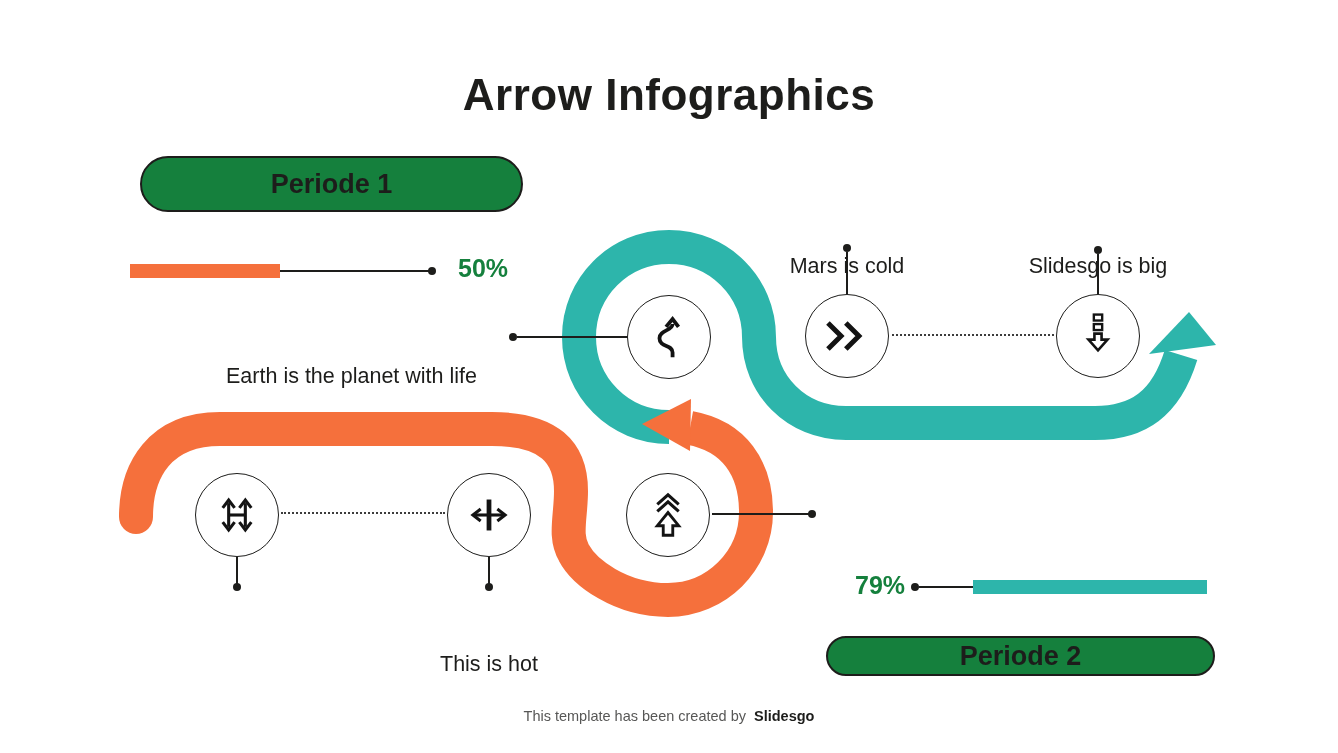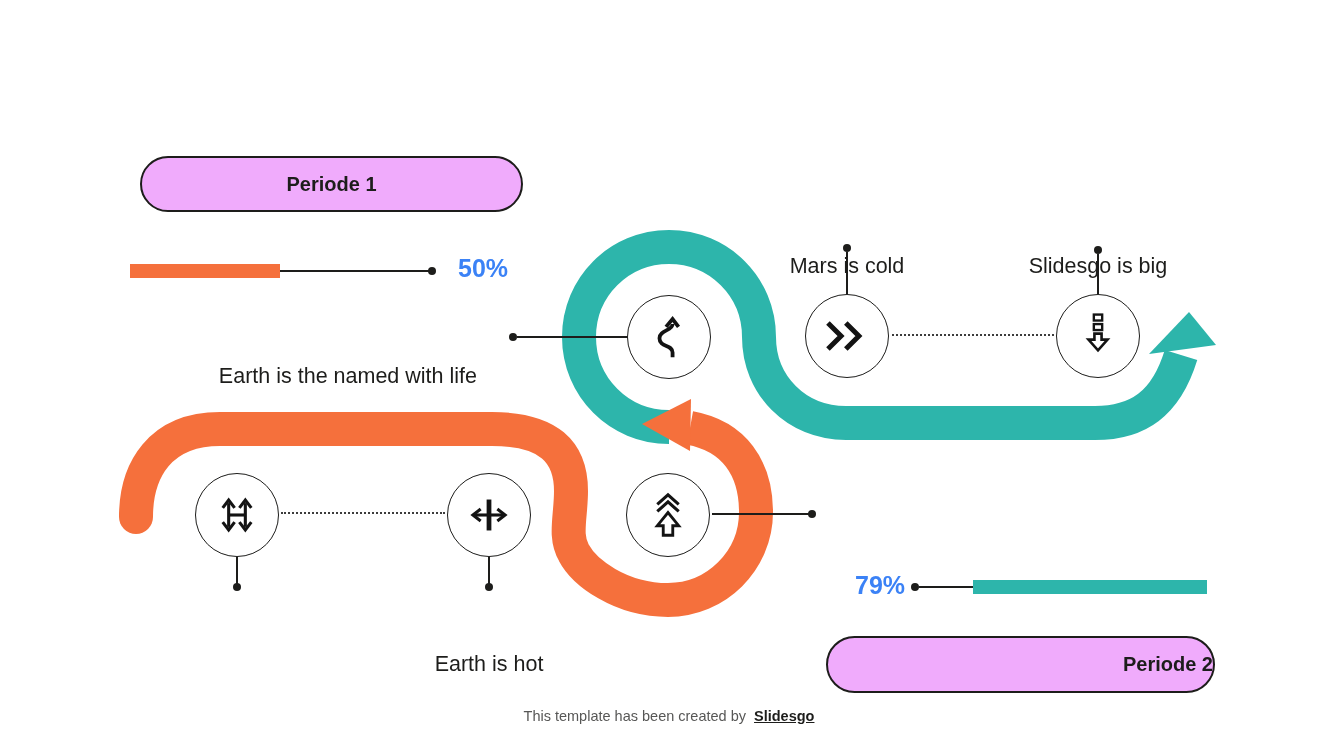--- a/index.html
+++ b/index.html
@@ -5,43 +5,43 @@
   html,body{margin:0;padding:0;background:#ffffff;}
   .slide{
     position:relative;width:1338px;height:753px;background:#ffffff;overflow:hidden;
     font-family:"Liberation Sans",sans-serif;color:#1d1d1b;
   }
   .title{
     position:absolute;left:0;top:70px;width:100%;text-align:center;
     font-size:44px;font-weight:700;letter-spacing:0.5px;margin:0;color:#1d1d1b;
   }
   .pill{
-    position:absolute;border:2px solid #1d1d1b;border-radius:30px;background:#f0abfc;
+    position:absolute;border:2px solid #1d1d1b;border-radius:30px;background:#15803d;
     display:flex;align-items:center;justify-content:center;
-    font-size:20px;font-weight:700;z-index:4;box-sizing:border-box;
+    font-size:27px;font-weight:700;z-index:4;box-sizing:border-box;
   }
   .snakes{position:absolute;left:0;top:0;z-index:1;}
   .bar{position:absolute;height:14px;z-index:2;}
   .hline{position:absolute;height:2px;background:#1d1d1b;z-index:2;}
   .vline{position:absolute;width:2px;background:#1d1d1b;z-index:2;}
   .dot{position:absolute;width:8px;height:8px;border-radius:50%;background:#1d1d1b;z-index:2;}
   .dotline{position:absolute;border-top:2.5px dotted #3c3c3c;z-index:2;}
   .node-circle{
     position:absolute;width:84px;height:84px;border:1.6px solid #1d1d1b;border-radius:50%;
     background:#fff;z-index:3;display:flex;align-items:center;justify-content:center;box-sizing:border-box;
   }
   .label{position:absolute;font-size:21.5px;line-height:1.2;color:#1d1d1b;z-index:4;white-space:nowrap;margin-top:40px;}
   .label.center{text-align:center;}
   .label.right{text-align:right;}
-  .pct{position:absolute;font-size:25px;font-weight:700;color:#3b82f6;z-index:4;white-space:nowrap;}
+  .pct{position:absolute;font-size:25px;font-weight:700;color:#15803d;z-index:4;white-space:nowrap;}
   .footer{
     position:absolute;left:0;top:708px;width:100%;text-align:center;
     font-size:14.5px;color:#575756;z-index:4;
   }
-  .footer b{color:#1d1d1b;text-decoration:underline;margin-left:4px;}
+  .footer b{color:#1d1d1b;margin-left:4px;}
   .icon{display:block;}
   .icon *{stroke:#131313;fill:none;stroke-linecap:butt;stroke-linejoin:miter;}
 </style>
 </head>
 <body>
 
 <div class="slide">
 
   <svg class="snakes" width="1338" height="753" viewBox="0 0 1338 753">
 
@@ -55,31 +55,32 @@
     <g>
       <circle cx="136" cy="517" r="17" fill="#f5703c"></circle>
       <path d="M 136,517 C 136,470 160,429 220,429 L 492,429
                C 549,429 571,452 571,491 C 571,517 564,536 574,553
                C 584,572 620,600 668,600 C 716,600 756,561 756,512
                C 756,468 734,436 690,428" stroke="#f5703c" stroke-width="34" fill="none"></path>
       <polygon points="642,424 691,399 690,451" fill="#f5703c"></polygon>
     </g>
   </svg>
 
+  <h1 class="title">Arrow Infographics</h1>
 
   <div class="pill" style="left:140px;top:156px;width:383px;height:56px;">
     <span>Periode 1</span>
   </div>
 
   <div class="bar" style="left:130px;top:264px;width:150px;background:#f5703c;"></div>
   <div class="hline" style="left:280px;top:270px;width:150px;"></div>
   <div class="dot" style="left:428px;top:267px;"></div>
   <div class="pct" style="left:458px;top:254px;">50%</div>
 
-  <div class="label right" style="left:100px;top:324px;width:377px;">Earth is the named with life</div>
+  <div class="label right" style="left:100px;top:324px;width:377px;">Earth is the planet with life</div>
   <div class="dot" style="left:509px;top:333px;"></div>
   <div class="hline" style="left:517px;top:336px;width:111px;"></div>
   <div class="node-circle" style="left:627px;top:295px;">
     <svg class="icon" width="50" height="50" viewBox="-21 -21 42 42">
       <path d="M 3,17 L 3,13 C 3,6 -8,9 -8,1 C -8,-6 3,-5 3,-11" stroke-width="3.2"></path>
       <polyline points="-2.5,-8.5 3,-15 8,-8.5" stroke-width="3.2"></polyline>
     </svg>
   </div>
 
   <div class="label center" style="left:747px;top:214px;width:200px;">Mars is cold</div>
@@ -124,38 +125,38 @@
   <div class="node-circle" style="left:447px;top:473px;">
     <svg class="icon" width="50" height="50" viewBox="-21 -21 42 42">
       <line x1="0" y1="-13" x2="0" y2="13" stroke-width="4"></line>
       <line x1="-12" y1="0" x2="12" y2="0" stroke-width="2.6"></line>
       <polyline points="-7,-5 -13.5,0 -7,5" stroke-width="2.6"></polyline>
       <polyline points="7,-5 13.5,0 7,5" stroke-width="2.6"></polyline>
     </svg>
   </div>
   <div class="vline" style="left:488px;top:557px;height:28px;"></div>
   <div class="dot" style="left:485px;top:583px;"></div>
-  <div class="label center" style="left:359px;top:612px;width:260px;">Earth is hot</div>
+  <div class="label center" style="left:359px;top:612px;width:260px;">This is hot</div>
 
   <div class="node-circle" style="left:626px;top:473px;">
     <svg class="icon" width="50" height="50" viewBox="-21 -21 42 42">
       <polyline points="-9,-9 0,-17 9,-9" stroke-width="2.6"></polyline>
       <polyline points="-9,-3 0,-11 9,-3" stroke-width="2.6"></polyline>
       <path d="M -4,17 L -4,9 L -9,9 L 0,-2 L 9,9 L 4,9 L 4,17 Z" stroke-width="2.4" fill="#fff"></path>
     </svg>
   </div>
   <div class="hline" style="left:712px;top:513px;width:98px;"></div>
   <div class="dot" style="left:808px;top:510px;"></div>
 
   <div class="pct" style="left:855px;top:571px;">79%</div>
   <div class="dot" style="left:911px;top:583px;"></div>
   <div class="hline" style="left:919px;top:586px;width:56px;"></div>
   <div class="bar" style="left:973px;top:580px;width:234px;background:#2db5ab;"></div>
 
-  <div class="pill" style="left:826px;top:636px;width:389px;height:57px;justify-content:flex-end;">
+  <div class="pill" style="left:826px;top:636px;width:389px;height:40px;">
     <span>Periode 2</span>
   </div>
 
   <div class="footer">
     <span>This template has been created by</span>
     <b>Slidesgo</b>
   </div>
 
 </div>
 

